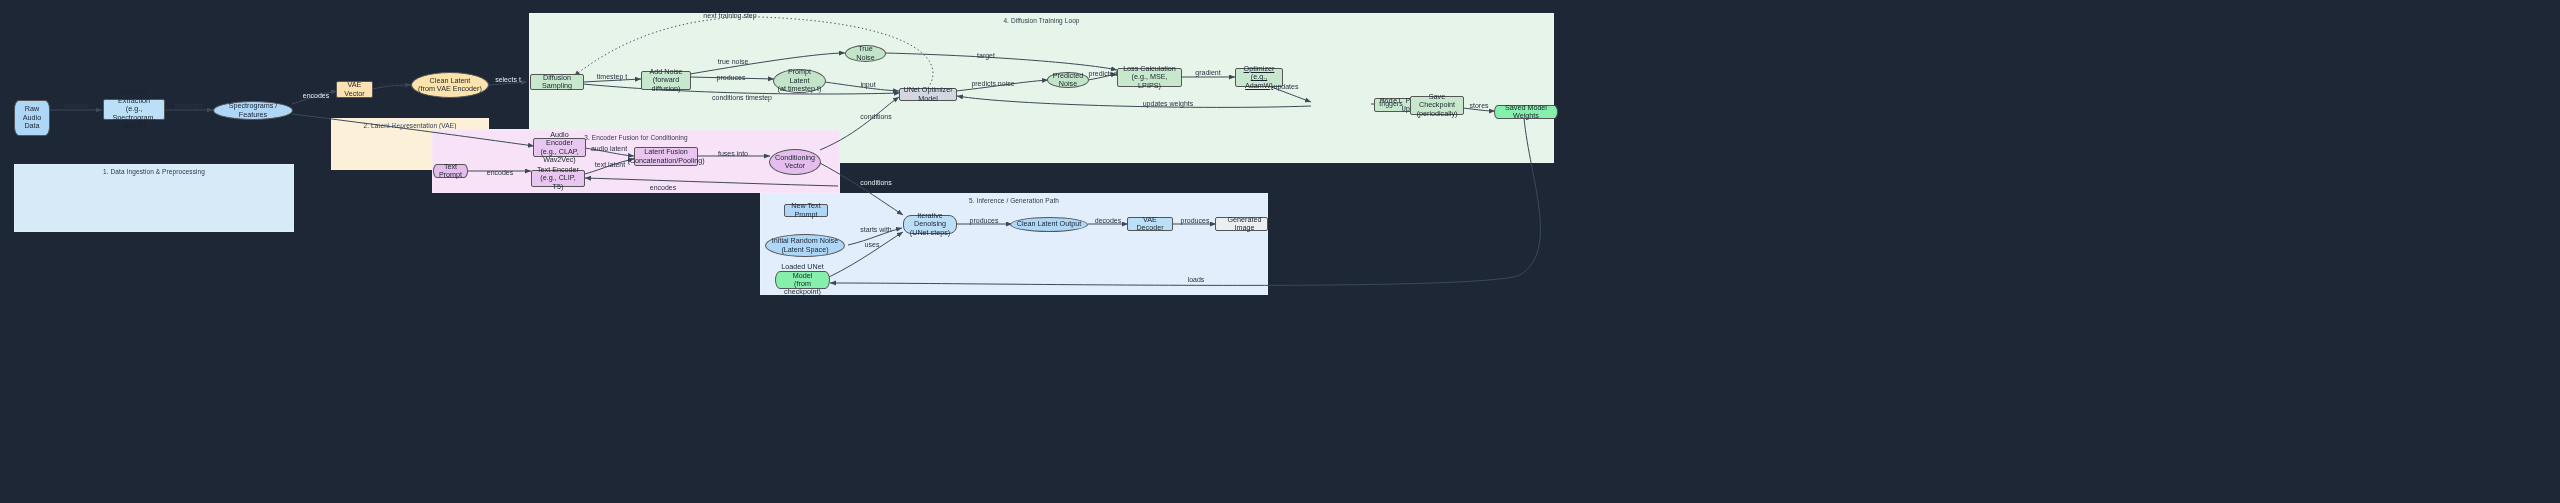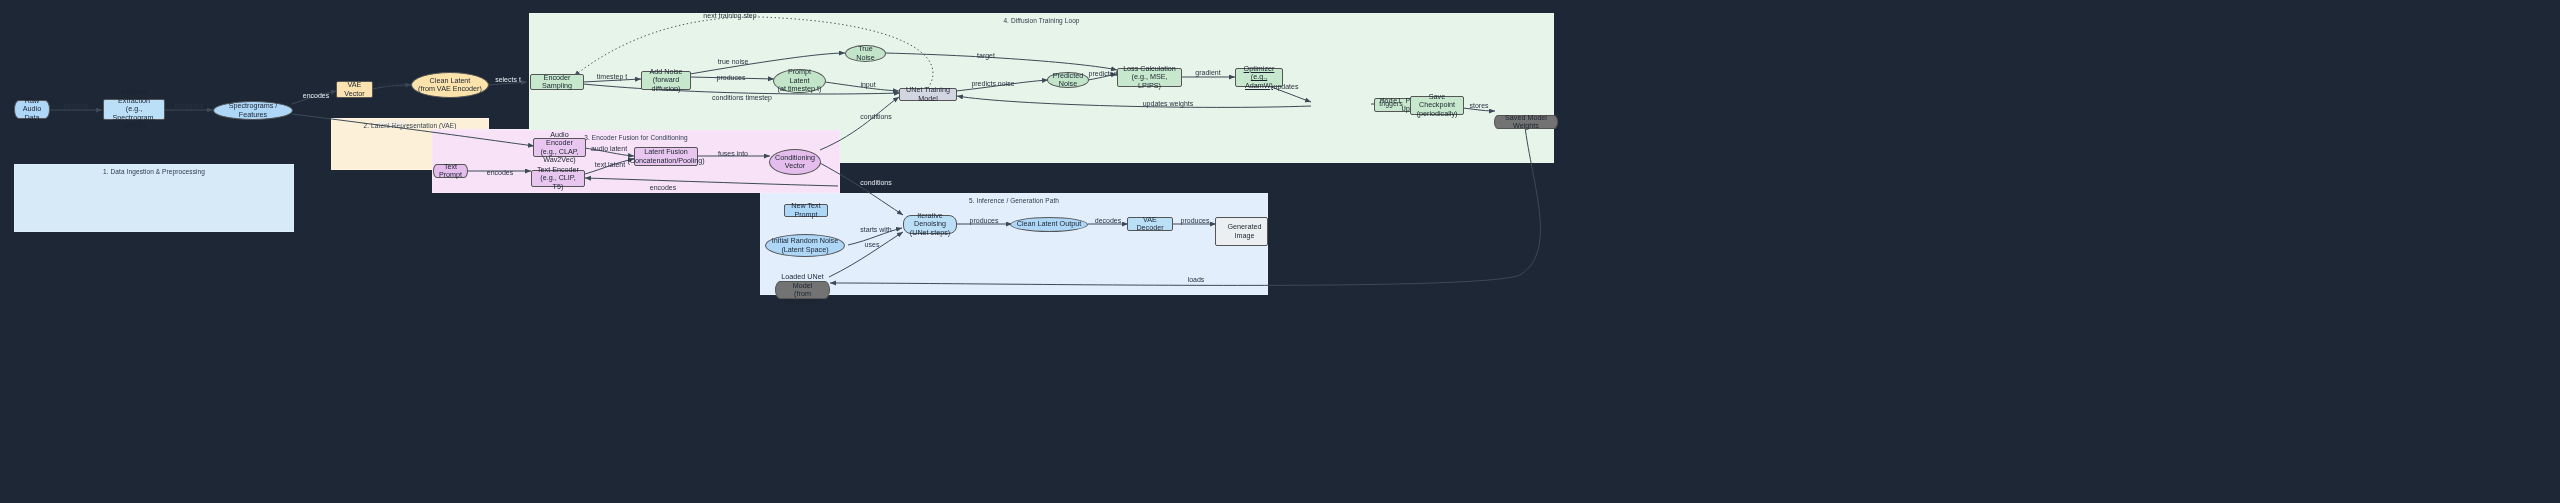--- a/index.html
+++ b/index.html
@@ -65,21 +65,21 @@
   
   .c-blue   { background: #aed6f7; border-color: #4b7fad; }
   .c-blue2  { background: #bcdff8; border-color: #5a8cb5; }
   .c-orange { background: #fbe2b0; border-color: #c79a3f; }
   .c-orange2{ background: #fce3ab; border-color: #c79a3f; }
   .c-green  { background: #c7e8cd; border-color: #5d9a6b; }
   .c-green2 { background: #c2e5c9; border-color: #5d9a6b; }
   .c-purple { background: #e9c6ef; border-color: #a266b5; }
   .c-purple2{ background: #e4bdec; border-color: #a266b5; }
   .c-gray   { background: #d3d6e0; border-color: #6b7384; }
-  .c-tan    { background: #737373; border-color: #9a7f74; margin-top: 10px; }
+  .c-tan    { background: #86efac; border-color: #9a7f74; }
   .c-white  { background: #eceff1; border-color: #7e8894; }
 
   .edge-label {
     position: absolute;
     font-size: 7px;
     color: #e7ecf1;
     white-space: nowrap;
     transform: translate(-50%, -50%);
   }
   .edge-label.dark {
@@ -164,36 +164,36 @@
       <path d="M1173,224 L1216,224"></path>
 
       <path d="M1524,118 C1530,180 1560,250 1520,275 C1480,292 1000,283 830,283"></path>
     </g>
 
     <g fill="none" stroke="#49525e" stroke-width="1" stroke-dasharray="1.4 2.6" marker-end="url(#ahd)">
       <path d="M928,88 C950,55 900,22 760,17 C680,16 620,40 574,76"></path>
     </g>
   </svg>
 
-  <div class="node cyl c-blue" style="left:14px; top:100px; width:36px; height:19px;">Raw Audio Data</div>
+  <div class="node cyl c-blue" style="left:14px; top:100px; width:36px; height:36px;">Raw Audio Data</div>
   <div class="node rect c-blue2" style="left:103px; top:99px; width:62px; height:21px; white-space:pre-line;">Feature Extraction
 (e.g., Spectrogram, MFCC)</div>
   <div class="node ellipse c-blue" style="left:213px; top:101px; width:80px; height:19px;">Spectrograms / Features</div>
 
   <div class="node rect c-orange" style="left:336px; top:81px; width:37px; height:17px;">VAE Vector</div>
   <div class="node ellipse c-orange2" style="left:411px; top:72px; width:78px; height:26px; white-space:pre-line;">Clean Latent
 (from VAE Encoder)</div>
 
-  <div class="node rect c-green" style="left:530px; top:74px; width:54px; height:16px;">Encoder Sampling</div>
+  <div class="node rect c-green" style="left:530px; top:74px; width:54px; height:16px;">Diffusion Sampling</div>
   <div class="node rect c-green" style="left:641px; top:71px; width:50px; height:19px; white-space:pre-line;">Add Noise
 (forward diffusion)</div>
   <div class="node ellipse c-green2" style="left:773px; top:69px; width:53px; height:24px; white-space:pre-line;">Prompt Latent
 (at timestep t)</div>
   <div class="node ellipse c-green2" style="left:845px; top:45px; width:41px; height:17px;">True Noise</div>
-  <div class="node rect c-gray" style="left:899px; top:88px; width:58px; height:13px;">UNet Training Model</div>
+  <div class="node rect c-gray" style="left:899px; top:88px; width:58px; height:13px;">UNet Optimizer Model</div>
   <div class="node ellipse c-green2" style="left:1047px; top:72px; width:42px; height:16px;">Predicted Noise</div>
   <div class="node rect c-green" style="left:1117px; top:68px; width:65px; height:19px; white-space:pre-line;">Loss Calculation
 (e.g., MSE, LPIPS)</div>
   <div class="node rect c-green" style="left:1235px; top:68px; width:48px; height:19px; white-space:pre-line;text-decoration:underline;">Optimizer
 (e.g., AdamW)</div>
   <div class="node rect c-green" style="left:1374px; top:98px; width:81px; height:14px;font-family:Liberation Mono, monospace;">Model Parameters Update</div>
   <div class="node rect c-green" style="left:1410px; top:96px; width:54px; height:19px; white-space:pre-line;">Save Checkpoint
 (periodically)</div>
   <div class="node cyl c-tan" style="left:1494px; top:105px; width:64px; height:14px;">Saved Model Weights</div>
 
@@ -206,21 +206,21 @@
 (Concatenation/Pooling)</div>
   <div class="node ellipse c-purple2" style="left:769px; top:149px; width:52px; height:26px;">Conditioning Vector</div>
 
   <div class="node rect c-blue" style="left:784px; top:204px; width:44px; height:13px;">New Text Prompt</div>
   <div class="node ellipse c-blue" style="left:765px; top:234px; width:80px; height:23px; white-space:pre-line;">Initial Random Noise
 (Latent Space)</div>
   <div class="node rect c-blue2" style="left:903px; top:215px; width:54px; height:19px; white-space:pre-line;border-radius:8px;">Iterative Denoising
 (UNet steps)</div>
   <div class="node ellipse c-blue" style="left:1010px; top:217px; width:78px; height:15px;">Clean Latent Output</div>
   <div class="node rect c-blue2" style="left:1127px; top:217px; width:46px; height:14px;">VAE Decoder</div>
-  <div class="node rect c-white" style="left:1215px; top:217px; width:53px; height:29px;padding-left:9px;">Generated Image</div>
+  <div class="node rect c-white" style="left:1215px; top:217px; width:53px; height:14px;padding-left:9px;">Generated Image</div>
   <div class="node cyl c-tan" style="left:775px; top:271px; width:55px; height:18px; white-space:pre-line;">Loaded UNet Model
 (from checkpoint)</div>
 
   <div class="edge-label dark" style="left:76px; top:105px;">process</div>
   <div class="edge-label dark" style="left:189px; top:105px;">produces</div>
   <div class="edge-label" style="left:316px; top:95px;">encodes</div>
   <div class="edge-label" style="left:392px; top:122px;">encodes</div>
   <div class="edge-label dark" style="left:392px; top:84px;">produces</div>
   <div class="edge-label" style="left:508px; top:79px;">selects t</div>
   <div class="edge-label dark" style="left:612px; top:76px;">timestep t</div>

